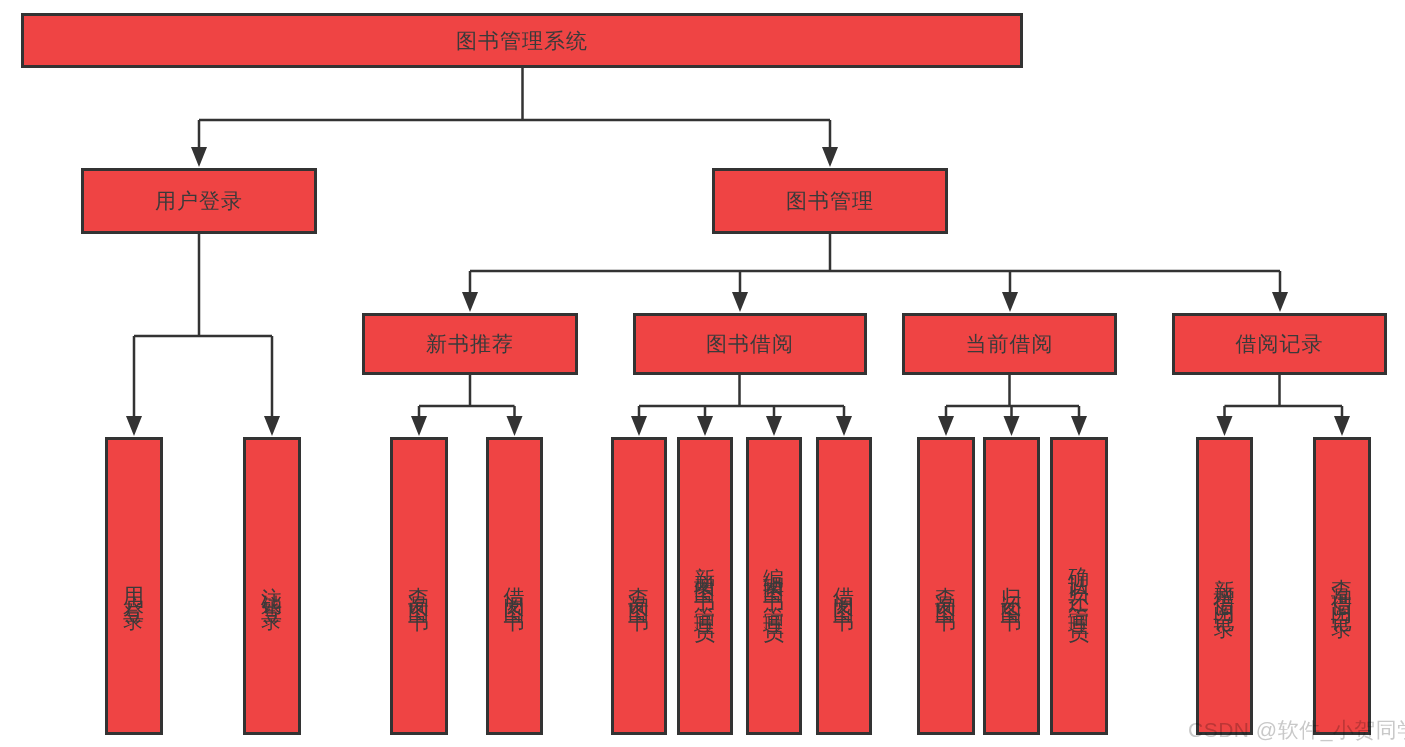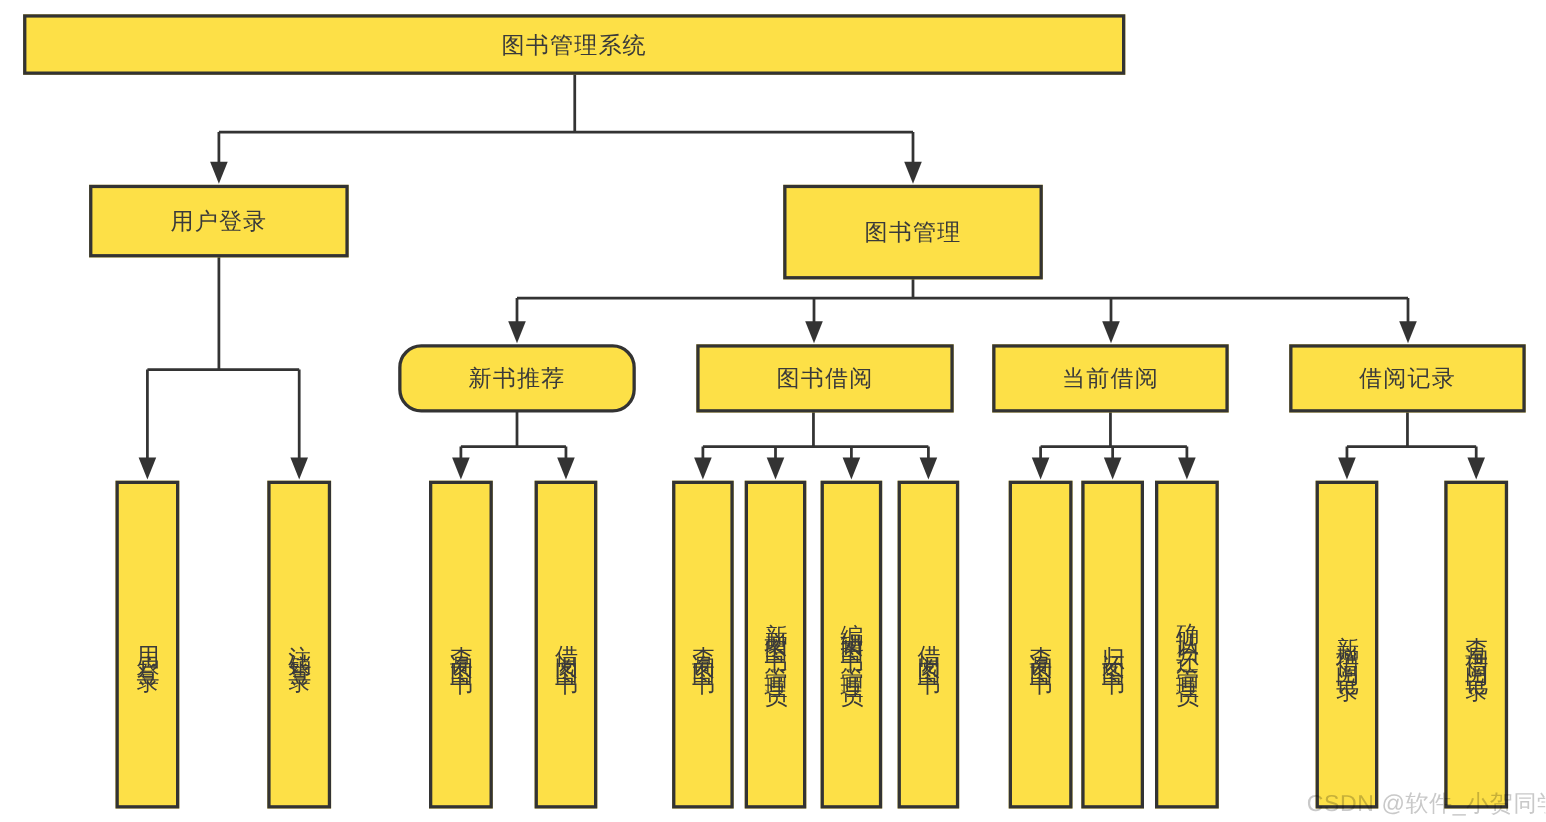--- a/index.html
+++ b/index.html
@@ -8,21 +8,21 @@
     width:1405px; height:747px;
     background:#ffffff;
     font-family:"Liberation Sans", sans-serif;
     overflow:hidden;
   }
   #wires { position:absolute; left:0; top:0; width:1405px; height:747px; }
   .node {
     position:absolute;
     box-sizing:border-box;
     border:3px solid #333333;
-    background:#fde047;
+    background:#ef4444;
     color:#3a3a3a;
     display:flex;
     align-items:center;
     justify-content:center;
     font-size:21px;
     letter-spacing:1px;
     text-align:center;
   }
   .leaf {
     top:437px; height:298px;
@@ -87,23 +87,23 @@
         <use href="#ah" x="1011.5" y="436"></use>
       <use href="#ah" x="1079" y="436"></use>
       <use href="#ah" x="1224.5" y="436"></use>
         <use href="#ah" x="1342" y="436"></use>
     </g>
   </svg>
 
   <div class="node" style="left:21px; top:13px; width:1002px; height:55px;">图书管理系统</div>
 
   <div class="node" style="left:81px; top:168px; width:236px; height:66px;">用户登录</div>
-  <div class="node" style="left:712px; top:168px; width:236px; height:86px;">图书管理</div>
+  <div class="node" style="left:712px; top:168px; width:236px; height:66px;">图书管理</div>
 
-  <div class="node" style="left:362px; top:313px; width:216px; height:62px;border-radius:21px;">新书推荐</div>
+  <div class="node" style="left:362px; top:313px; width:216px; height:62px;">新书推荐</div>
   <div class="node" style="left:633px; top:313px; width:234px; height:62px;">图书借阅</div>
   <div class="node" style="left:902px; top:313px; width:215px; height:62px;">当前借阅</div>
   <div class="node" style="left:1172px; top:313px; width:215px; height:62px;">借阅记录</div>
 
   <div class="node leaf" style="left:105px; width:58px;">用户登录</div>
   <div class="node leaf" style="left:243px; width:58px;">注销登录</div>
 
   <div class="node leaf" style="left:390px; width:58px;">查询图书</div>
   <div class="node leaf" style="left:486px; width:57px;">借阅图书</div>
 

